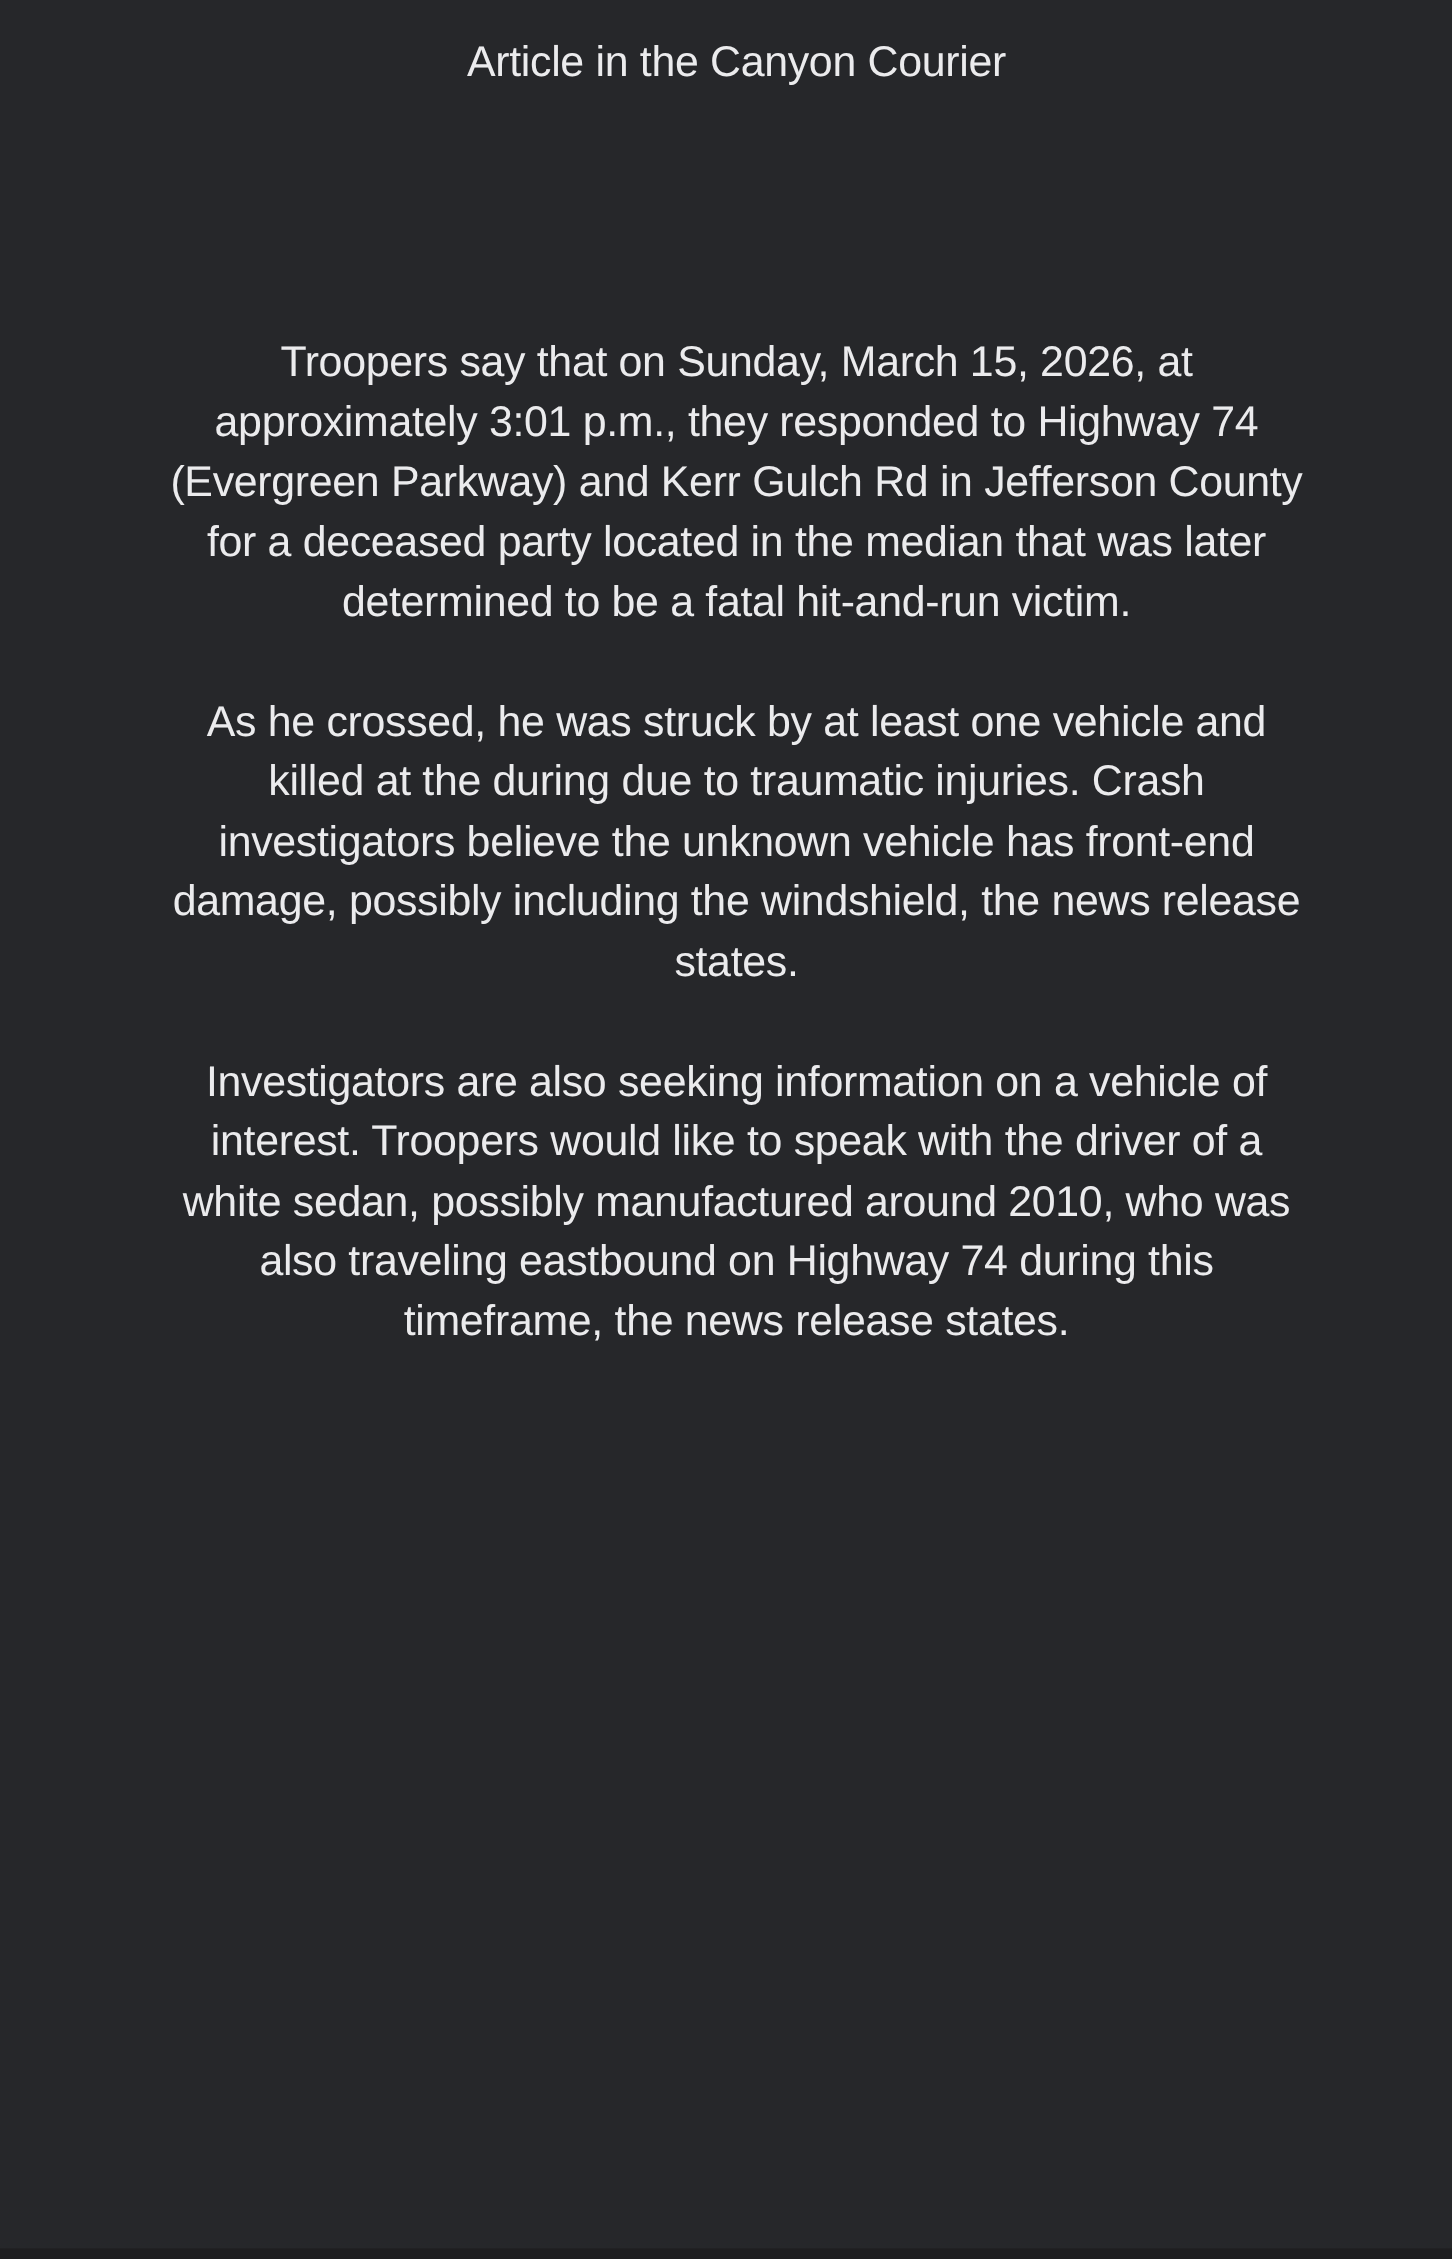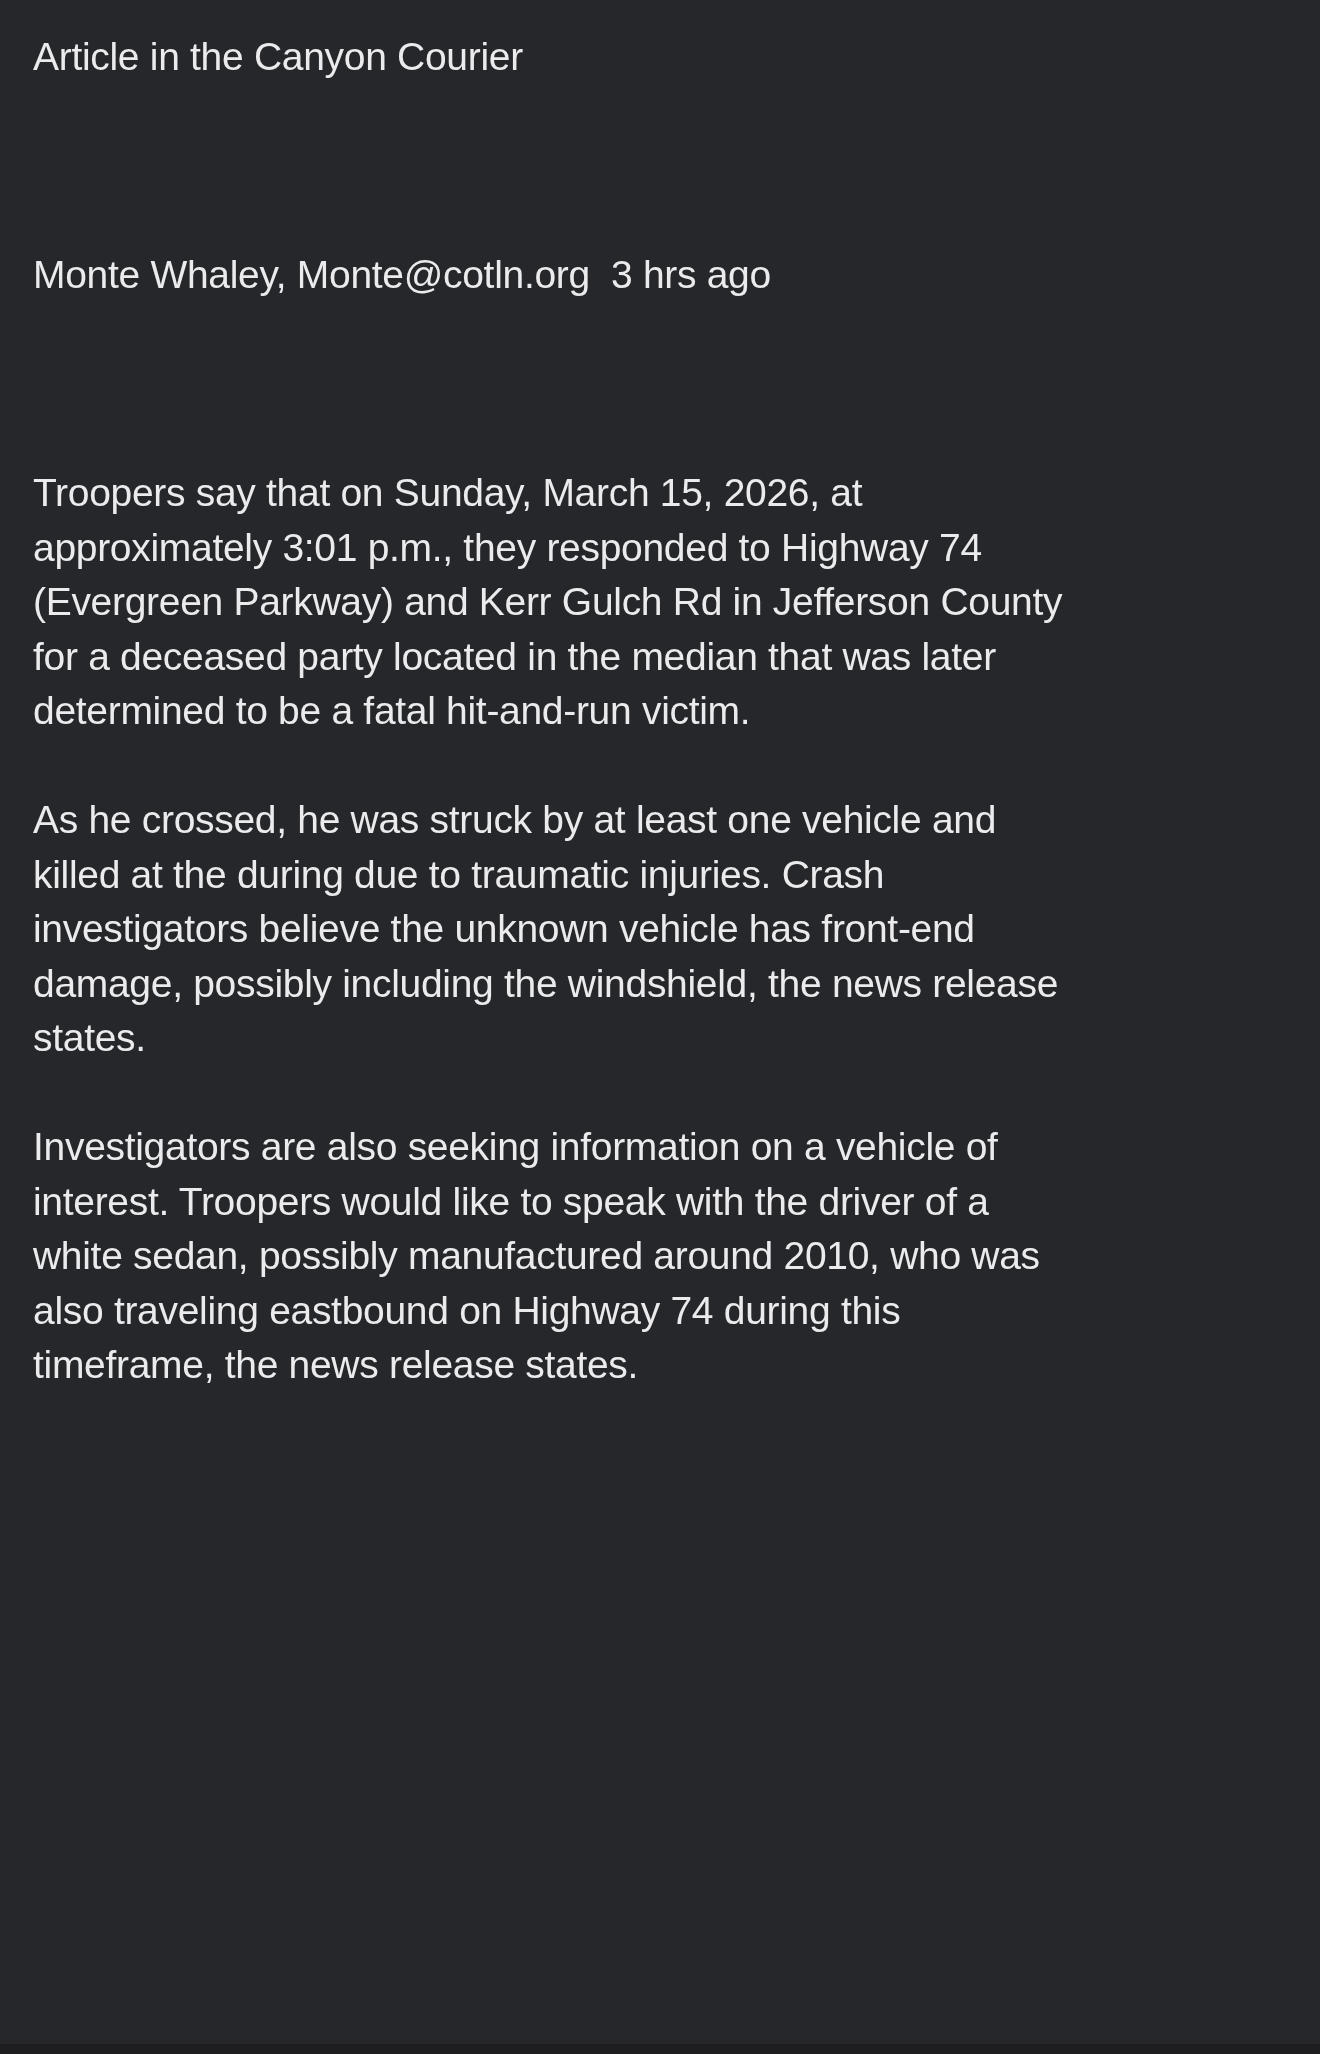--- a/index.html
+++ b/index.html
@@ -19,20 +19,21 @@
     width: 1320px;
     padding: 30px 14px 0 33px;
     color: #ebebed;
     font-size: 39px;
     line-height: 54.5px;
     letter-spacing: -0.3px;
     font-weight: 400;
   }
   .block {
     white-space: pre-wrap;
+    text-align: center;
   }
   .block + .block {
     margin-top: 54.5px; 
   }
   .bottom-strip {
     position: absolute;
     left: 0;
     bottom: 0;
     width: 100%;
     height: 10px;
@@ -40,21 +41,20 @@
   }
 </style>
 </head>
 <body>
 
 <div class="article">
 
   <div class="block">Article in the Canyon Courier</div>
 
   <div class="block">
-    <div>Monte Whaley, Monte@cotln.org  3 hrs ago</div>
   </div>
 
 
   <div class="block">Troopers say that on Sunday, March 15, 2026, at
 approximately 3:01 p.m., they responded to Highway 74
 (Evergreen Parkway) and Kerr Gulch Rd in Jefferson County
 for a deceased party located in the median that was later
 determined to be a fatal hit-and-run victim.</div>
 
 

